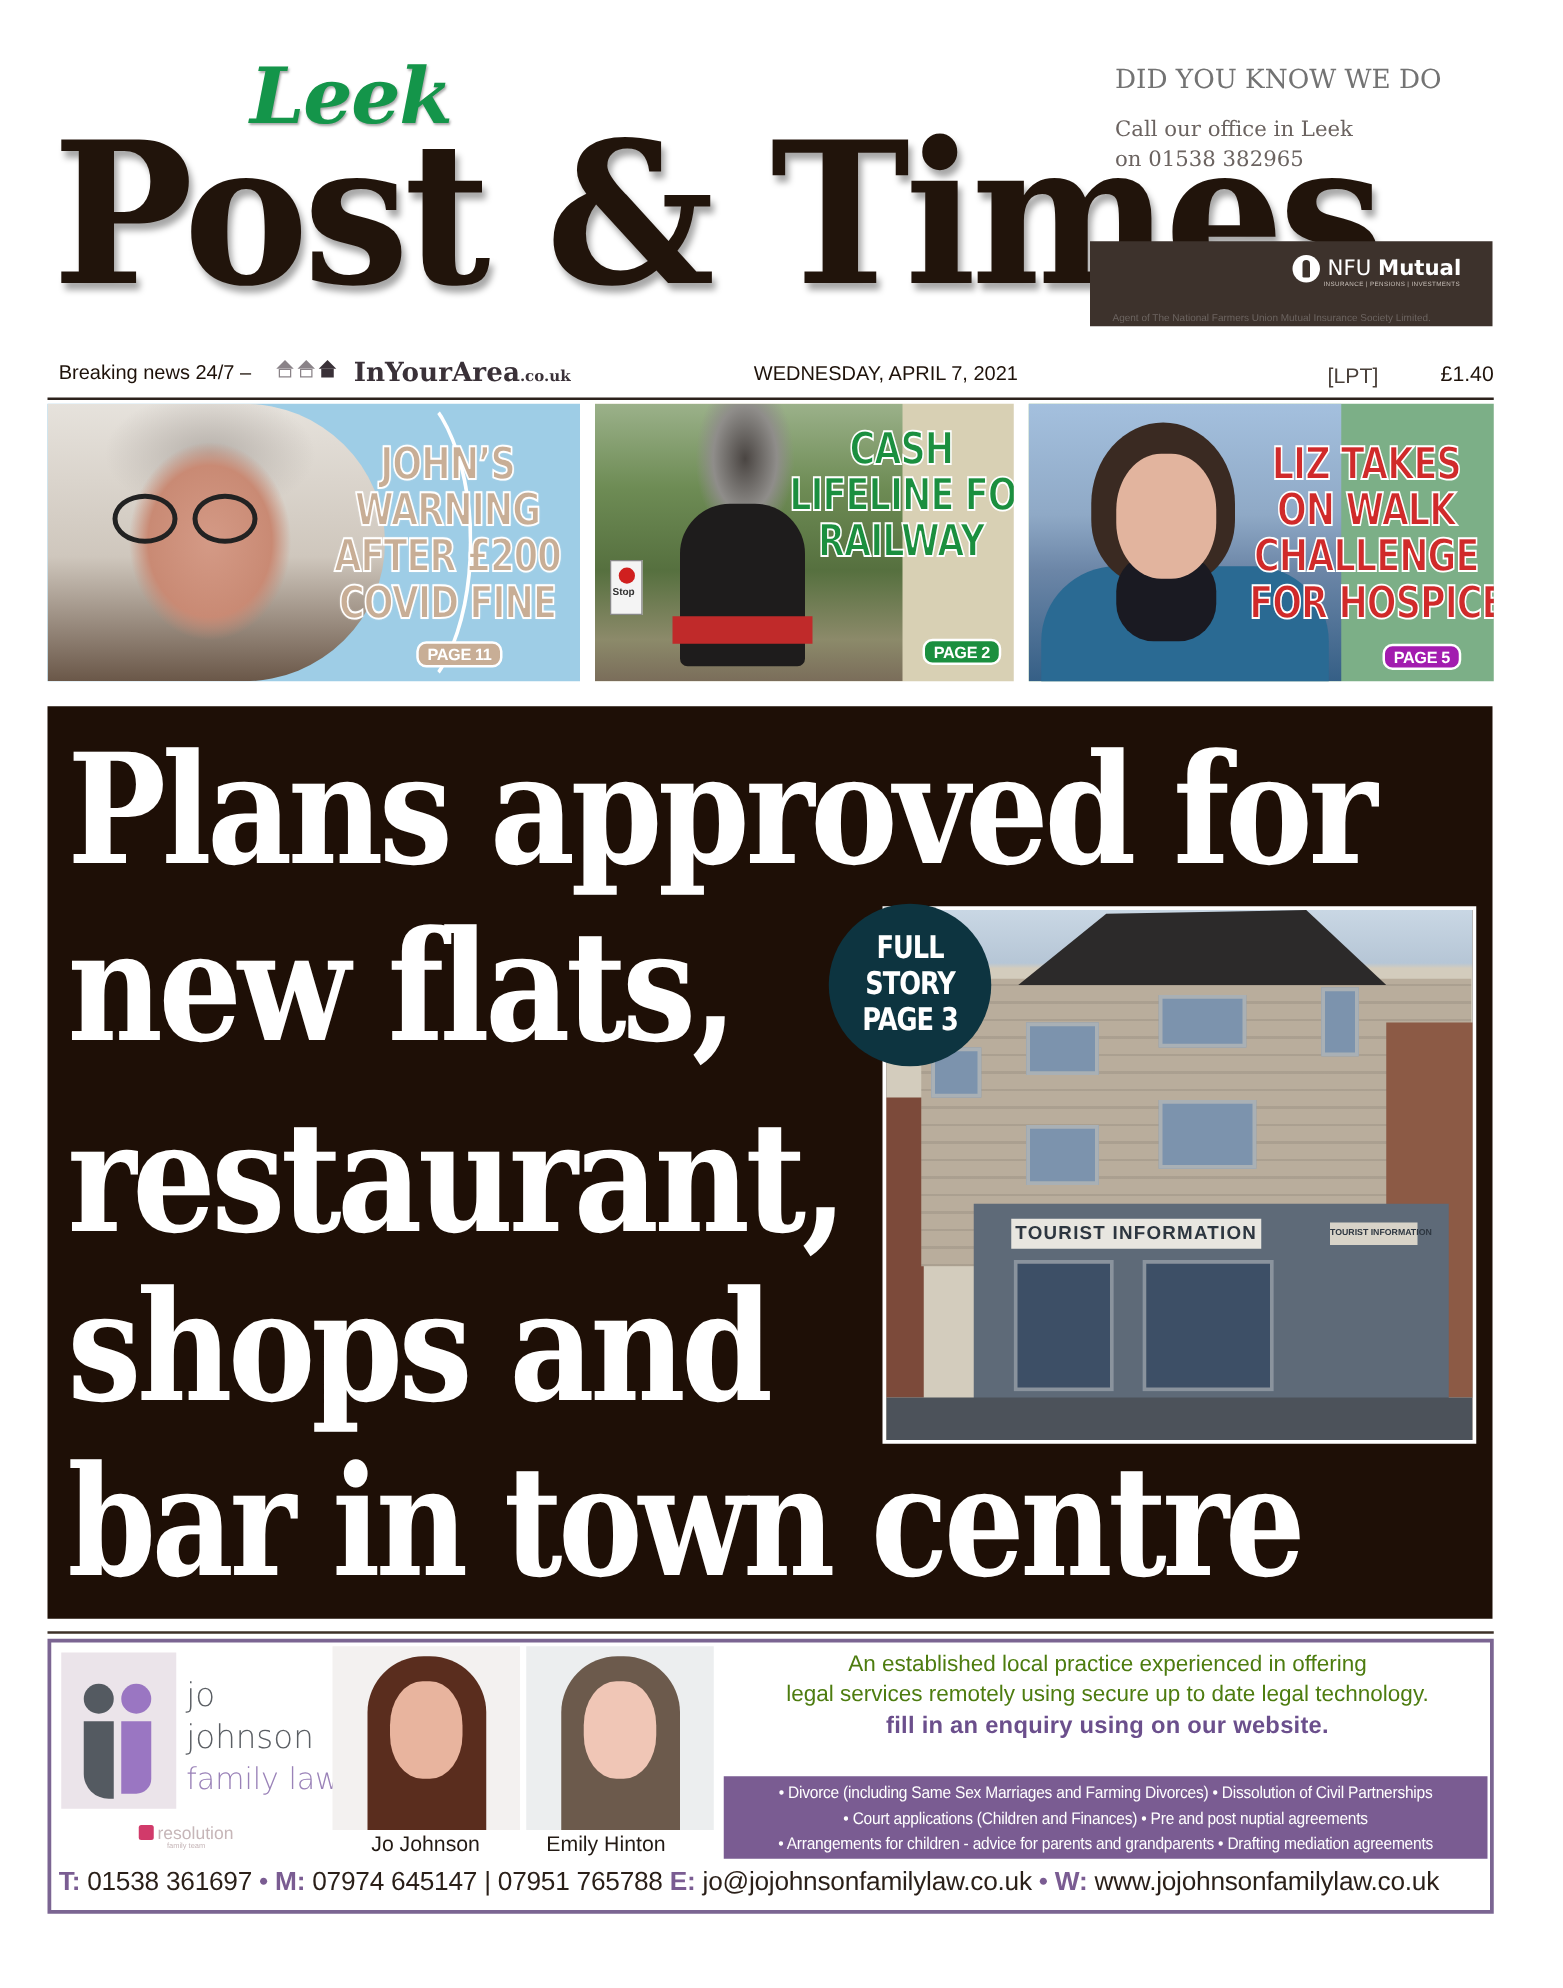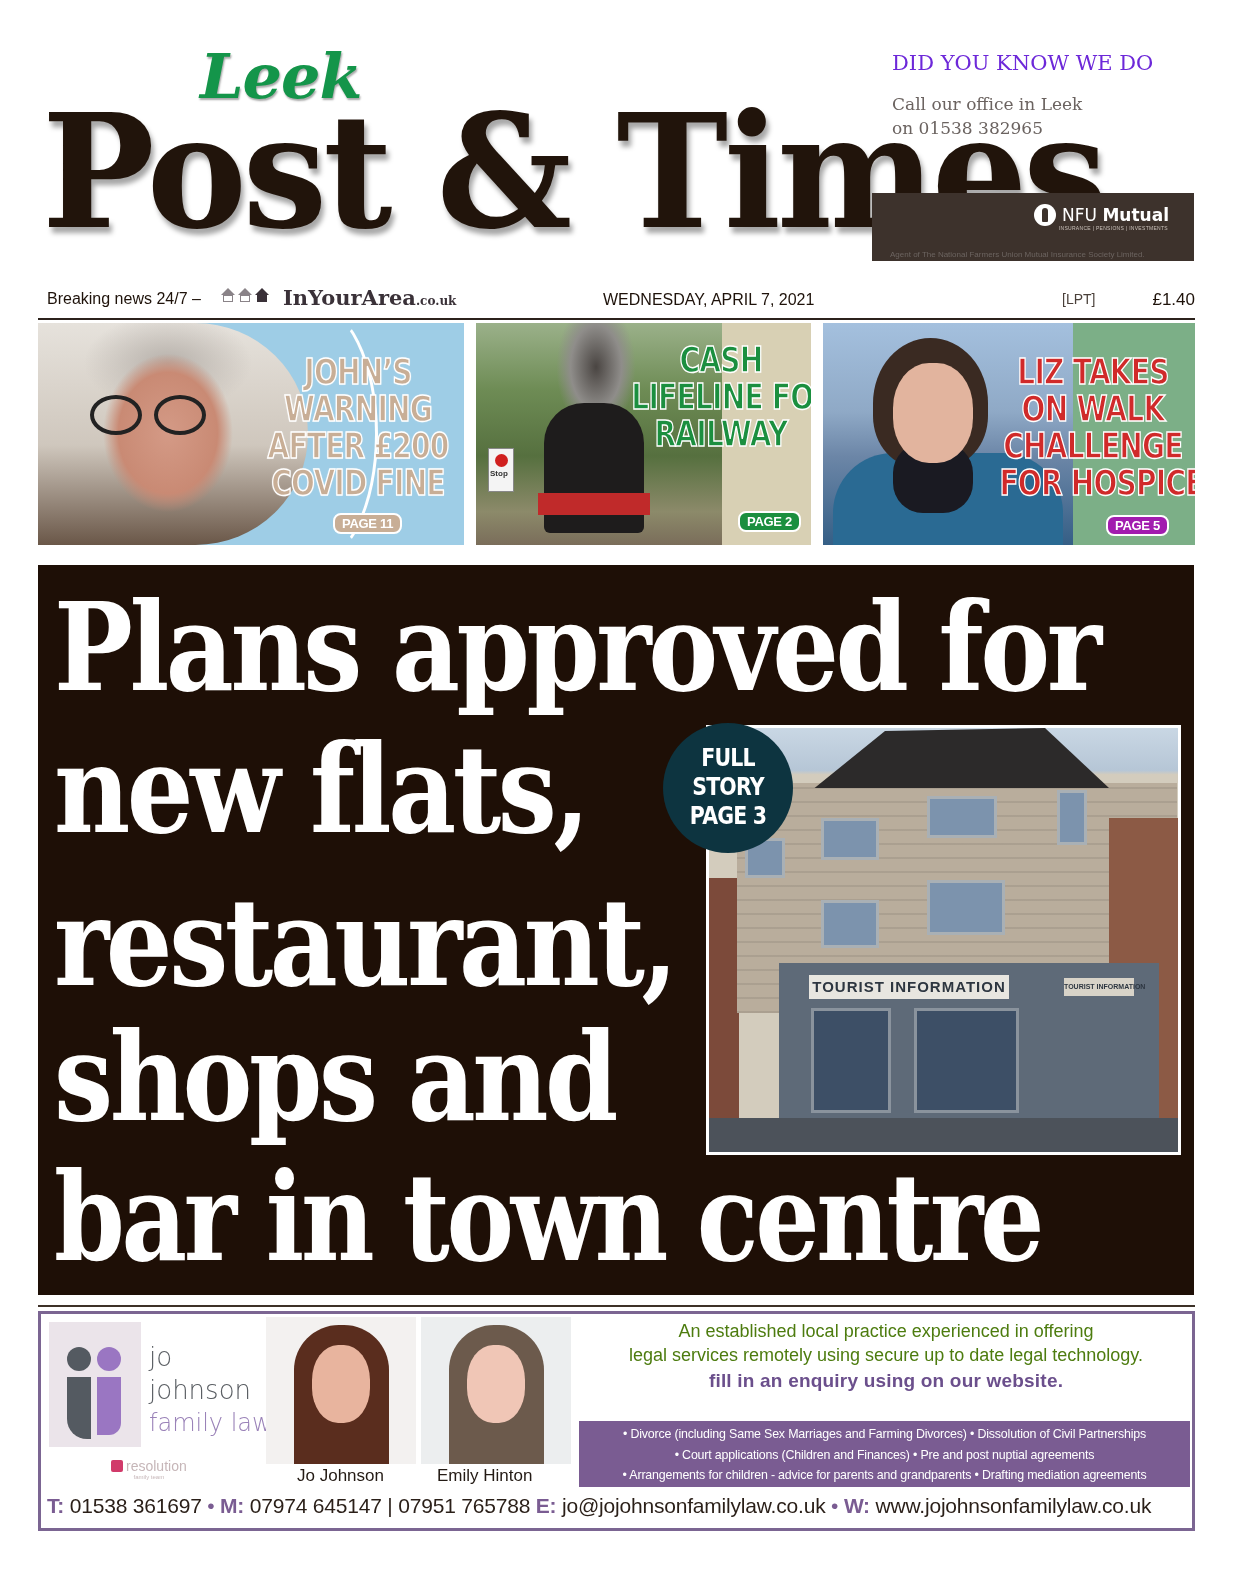--- a/index.html
+++ b/index.html
@@ -18,21 +18,21 @@
     position: absolute; left: 2px; top: 58px;
     font-family: "DejaVu Serif", serif; font-weight: bold;
     font-size: 150px; line-height: 150px; color: #21140b; letter-spacing: -4px;
     text-shadow: 3px 5px 5px rgba(0,0,0,0.35);
     transform: scaleY(1.05); transform-origin: top left;
     white-space: nowrap;
   }
 
   
   .nfu-ad { position: absolute; left: 872px; top: 50px; width: 325px; height: 215px; }
-  .nfu-head { font-family: "DejaVu Serif", serif; font-size: 21px; line-height: 27px; color: #6d28d9; padding-left: 20px; }
+  .nfu-head { font-family: "DejaVu Serif", serif; font-size: 21px; line-height: 27px; color: #737373; padding-left: 20px; }
   .nfu-call { font-family: "DejaVu Serif", serif; font-size: 17px; line-height: 24px; color: #6b6360; padding-left: 20px; margin-top: 15px; }
   .nfu-bar { position: absolute; left: 0; top: 143px; width: 322px; height: 68px; background: #3d322c; }
   .nfu-logo { position: absolute; right: 25px; top: 11px; display: flex; align-items: center; gap: 6px; }
   .nfu-wheat { width: 22px; height: 22px; border-radius: 50%; background: #ffffff; position: relative; }
   .nfu-wheat::after { content: ""; position: absolute; left: 8px; top: 4px; width: 6px; height: 14px; background: #3d322c; border-radius: 3px 3px 1px 1px; }
   .nfu-name { color: #ffffff; font-size: 17px; font-family: "DejaVu Sans", sans-serif; }
   .nfu-name b { font-weight: bold; }
   .nfu-sub { position: absolute; right: 26px; top: 32px; color: #c9c0ba; font-size: 5px; letter-spacing: 0.3px; }
   .nfu-agent { position: absolute; left: 18px; top: 200px; font-size: 8px; color: #6c6460; white-space: nowrap; }
 
@@ -41,21 +41,21 @@
   .dl-breaking { position: absolute; left: 7px; top: 3px; color: #1e120a; white-space: nowrap; }
   .dl-houses { position: absolute; left: 181px; top: 1px; display: flex; gap: 3px; align-items: flex-end; }
   .house { width: 14px; height: 14px; position: relative; }
   .house .roof { position: absolute; left: 0; top: 0; width: 0; height: 0; border-left: 7px solid transparent; border-right: 7px solid transparent; border-bottom: 7px solid #3a3138; }
   .house .walls { position: absolute; left: 2px; top: 7px; width: 10px; height: 7px; background: #3a3138; }
   .house.outline .roof { border-bottom-color: #8a8388; }
   .house.outline .walls { background: #ffffff; border: 1px solid #8a8388; }
   .dl-iya { position: absolute; left: 243px; top: -2px; font-family: "DejaVu Serif", serif; font-weight: bold; font-size: 21px; color: #3a3138; white-space: nowrap; }
   .dl-iya small { font-size: 12px; }
   .dl-date { position: absolute; left: 563px; top: 4px; font-size: 16px; color: #1e120a; white-space: nowrap; }
-  .dl-code { position: absolute; left: 1022px; top: 4px; font-size: 14px; color: #4a403a; }
+  .dl-code { position: absolute; left: 1022px; top: 4px; font-size: 17px; color: #4a403a; }
   .dl-price { position: absolute; right: 0; top: 3px; font-size: 17px; color: #1e120a; }
   .rule-top { position: absolute; left: 38px; top: 318px; width: 1157px; height: 2px; background: #2c221c; }
 
   
   .teaser { position: absolute; top: 323px; height: 222px; overflow: hidden; }
   .t1 { left: 38px; width: 426px; background: #9ecde6; }
   .t1 .photo { position: absolute; left: 0; top: 0; width: 270px; height: 222px;
     background: radial-gradient(ellipse 90px 110px at 130px 110px, #d49a86 0%, #c98a74 55%, transparent 72%),
                 radial-gradient(ellipse 120px 70px at 130px 40px, #b7b1ab 0%, transparent 70%),
                 linear-gradient(180deg, #e6e2dc 0%, #cfc7bd 55%, #6a5748 100%);

